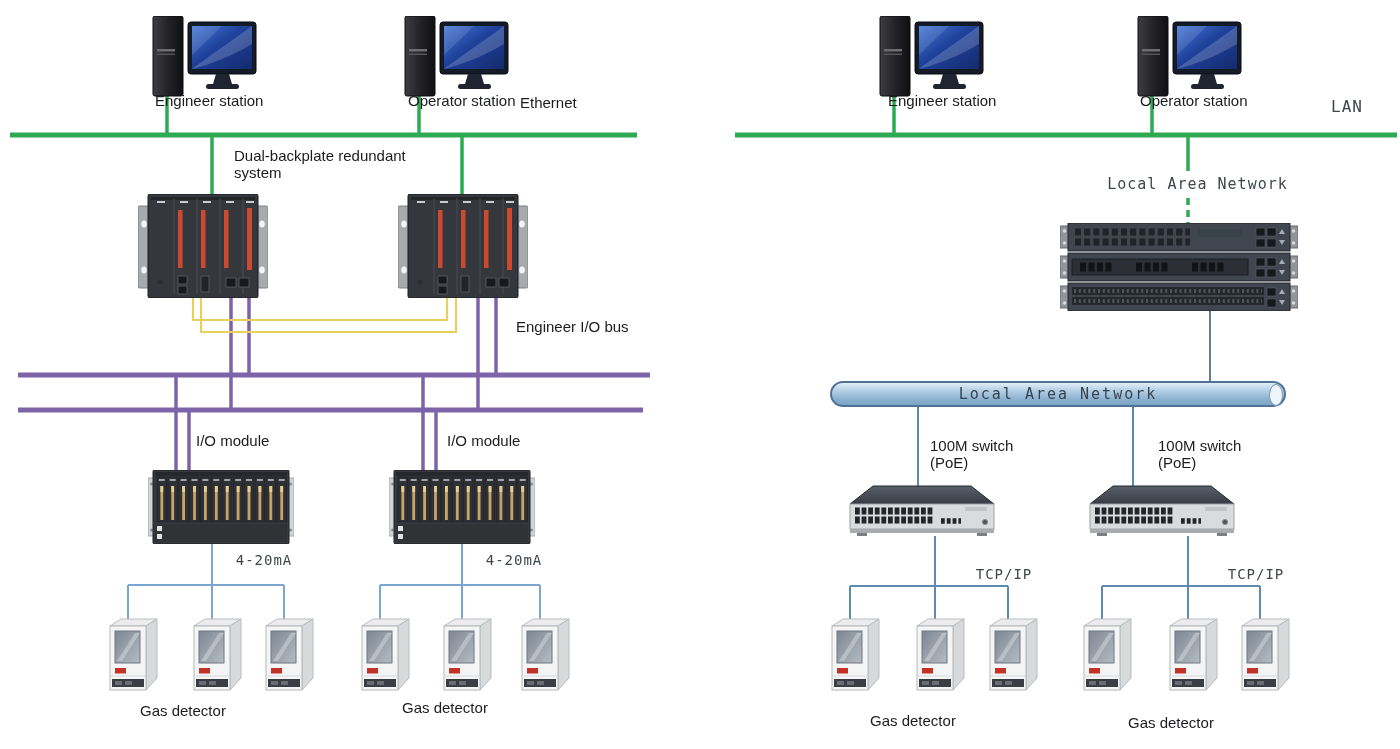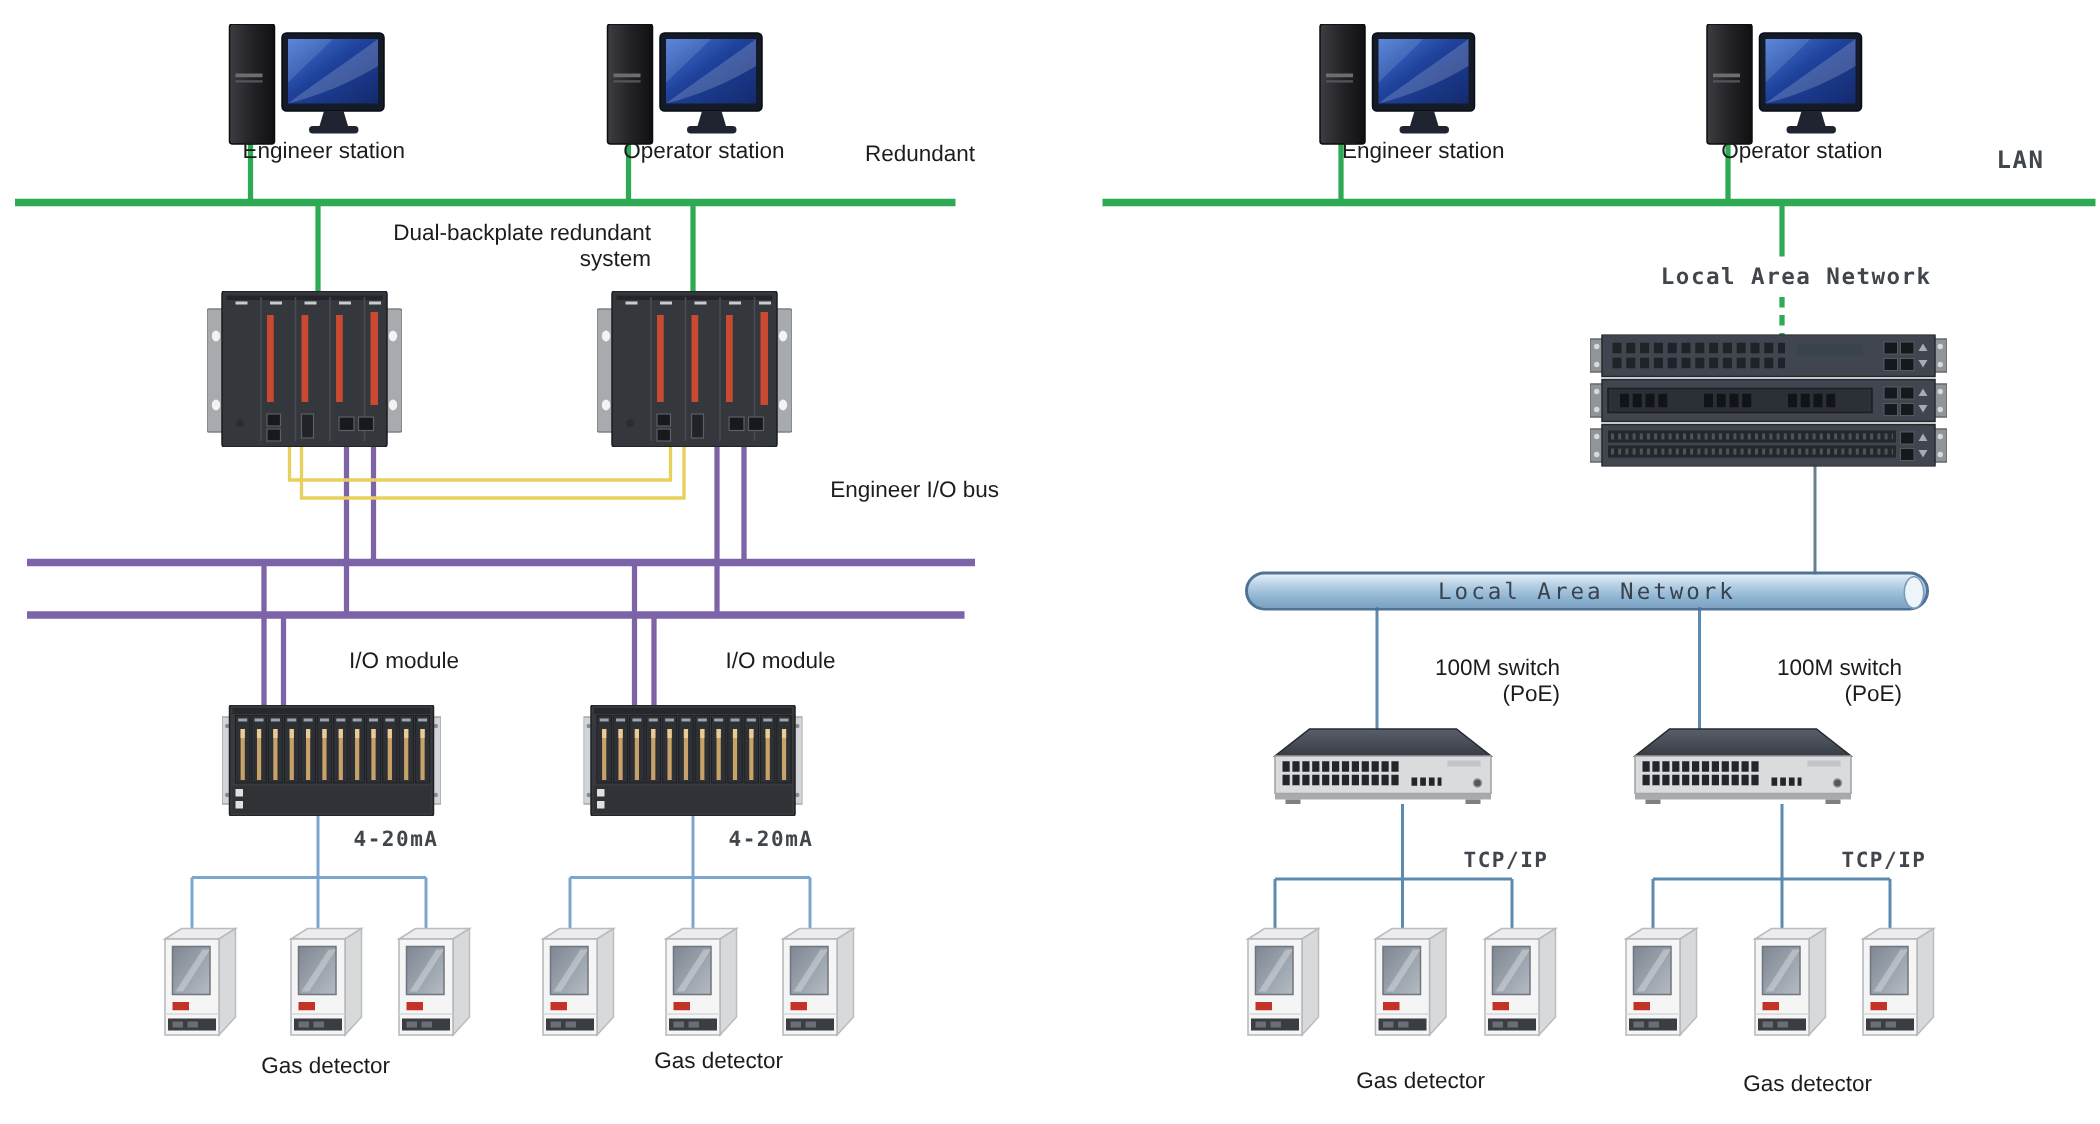--- a/index.html
+++ b/index.html
@@ -2,23 +2,23 @@
 <html><head>
 <meta charset="utf-8">
 <style>
   html,body{margin:0;padding:0;background:#ffffff;}
   #stage{position:relative;width:1400px;height:749px;background:#ffffff;overflow:hidden;
          font-family:"Liberation Sans",sans-serif;}
   #wires{position:absolute;left:0;top:0;z-index:1;}
   .dev{position:absolute;z-index:2;}
   .dev svg{width:100%;height:100%;display:block;}
   .lbl{position:absolute;z-index:3;font-size:15px;line-height:1.15;color:#1b1c1e;
-       text-align:right;white-space:normal;}
+       text-align:left;white-space:normal;}
   .lblm{position:absolute;z-index:3;font-family:"DejaVu Sans Mono",monospace;font-size:14px;
-        letter-spacing:1px;color:#41464d;text-align:center;font-weight:bold;}
+        letter-spacing:1px;color:#41464d;text-align:center;}
   .cyl{position:absolute;z-index:2;left:830px;top:381px;width:456px;height:26px;
        border:2px solid #4f7396;border-radius:13px;
        background:linear-gradient(#e3eef7 0%,#b9d2e6 30%,#8fb4d2 70%,#7ba3c4 100%);
        box-sizing:border-box;display:flex;align-items:center;justify-content:center;}
   .cyl::after{content:"";position:absolute;right:1px;top:1px;width:12px;height:20px;
        border-radius:50%;background:#eef5fa;border:1px solid #7a9cb8;}
   .cyl span{font-family:"DejaVu Sans Mono",monospace;font-size:15px;letter-spacing:2px;
        color:#39434f;}
 </style>
 </head>
@@ -382,21 +382,21 @@
       </svg>
     </div>
   <div class="dev" style="left:1237px;top:616px;width:56px;height:76px">
       <svg viewBox="0 0 56 76">
         <use href="#sym-detector"></use>
       </svg>
     </div>
 
   <div class="lbl" style="left:155px;top:92px;width:115px">Engineer station</div>
   <div class="lbl" style="left:408px;top:92px;width:115px">Operator station</div>
-  <div class="lbl" style="left:520px;top:94px;width:130px">Redundant</div>
+  <div class="lbl" style="left:520px;top:94px;width:130px">Ethernet</div>
   <div class="lbl" style="left:234px;top:147px;width:200px">Dual-backplate redundant system</div>
   <div class="lbl" style="left:516px;top:318px;width:150px">Engineer I/O bus</div>
   <div class="lbl" style="left:196px;top:432px;width:110px">I/O module</div>
   <div class="lbl" style="left:447px;top:432px;width:110px">I/O module</div>
   <div class="lblm" style="left:214px;top:552px;width:100px">4-20mA</div>
   <div class="lblm" style="left:464px;top:552px;width:100px">4-20mA</div>
   <div class="lbl" style="left:140px;top:702px;width:120px">Gas detector</div>
   <div class="lbl" style="left:402px;top:699px;width:120px">Gas detector</div>
 
   <div class="lbl" style="left:888px;top:92px;width:115px">Engineer station</div>

